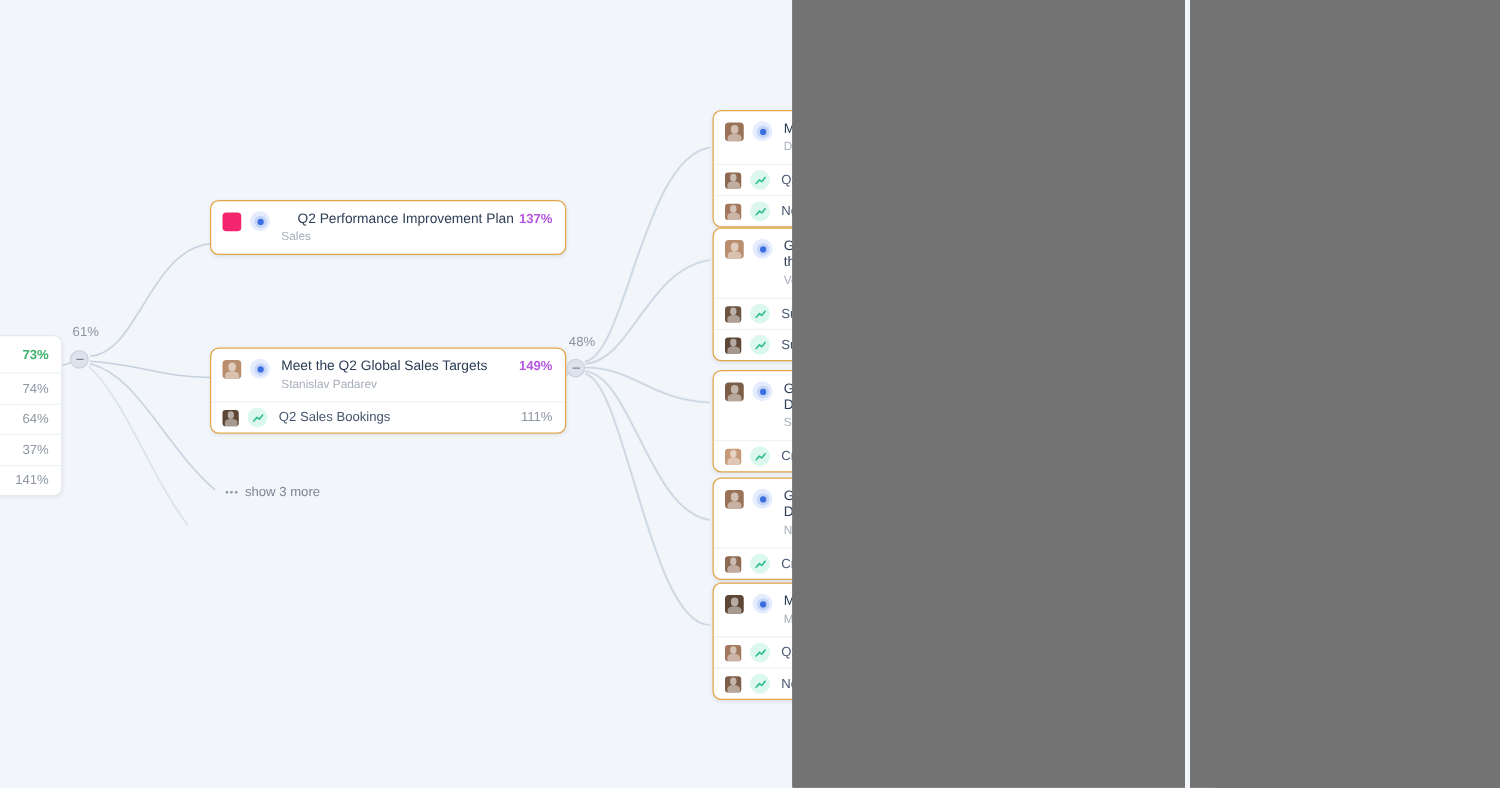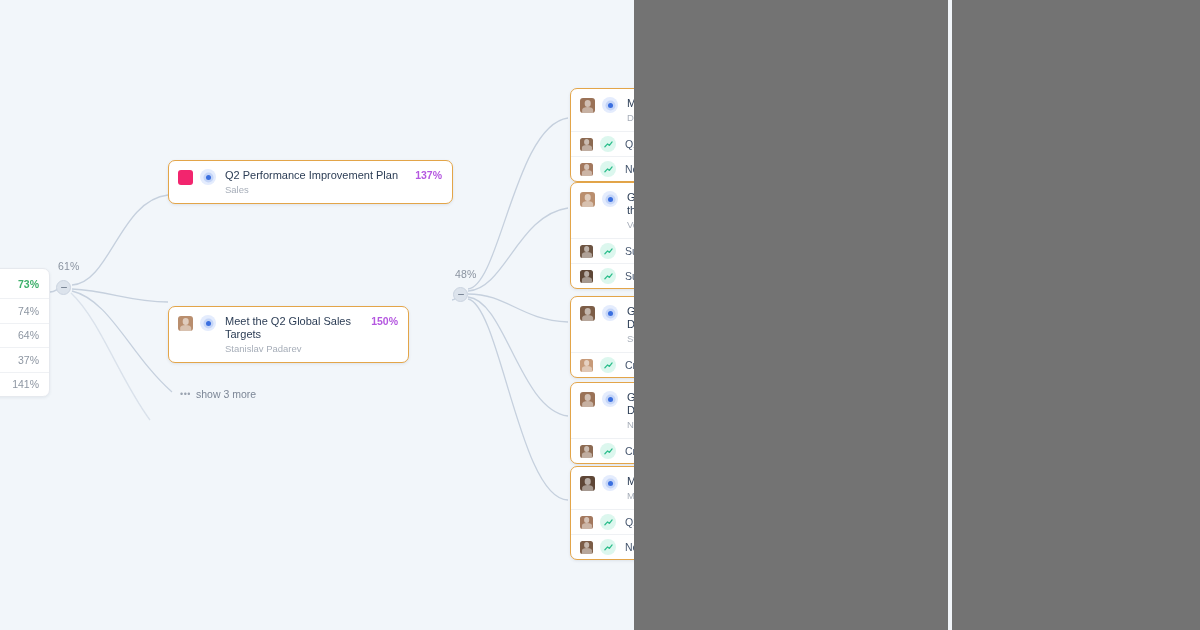--- a/index.html
+++ b/index.html
@@ -155,45 +155,56 @@
       <i></i>
     </div>
 
     <div class="card" style="left:168px; top:160px; width:285px;">
       <div class="crow head">
         <span class="av big pink"></span>
         <span class="tico obj">
             <i></i>
           </span>
         <span class="headtext">
-          <span class="ctitle" style="margin-left:0;">Q2 Performance Improvement Plan</span>
+          <span class="ctitle" style="margin-left:13px;">Q2 Performance Improvement Plan</span>
           <span class="csub">Sales</span>
         </span>
         <span class="spacer"></span>
         <span class="pct accent">137%</span>
       </div>
 
 
 
     </div>
 
-    <div class="card" style="left:168px; top:278px; width:241px;margin-top:28px;">
+    <div class="card" style="left:168px; top:278px; width:285px;">
       <div class="crow head">
         <span class="av big s4"></span>
         <span class="tico obj">
             <i></i>
           </span>
         <span class="headtext">
           <span class="ctitle" style="margin-left:0;">Meet the Q2 Global Sales Targets</span>
           <span class="csub">Stanislav Padarev</span>
         </span>
         <span class="spacer"></span>
-        <span class="pct accent">150%</span>
-      </div>
-
+        <span class="pct accent">149%</span>
+      </div>
+
+      <div class="crow">
+        <span class="av s5"></span>
+        <span class="tico kr">
+          <svg width="9" height="9" viewBox="0 0 10 10">
+              <path d="M1 7.5 L4 4.3 L6 6 L9 2.2" fill="none" stroke="#2DBE8C" stroke-width="1.4" stroke-linecap="round" stroke-linejoin="round"></path>
+            </svg>
+        </span>
+        <span class="label">Q2 Sales Bookings</span>
+        <span class="spacer"></span>
+        <span class="pct">111%</span>
+      </div>
 
     </div>
 
     <div id="showmore">
       <span class="dots">•••</span>
       <span>show 3 more</span>
     </div>
 
     <div class="hub-pct" style="left:455px; top:268px;">48%</div>
     <div class="hub" style="left:453px; top:287px;">

